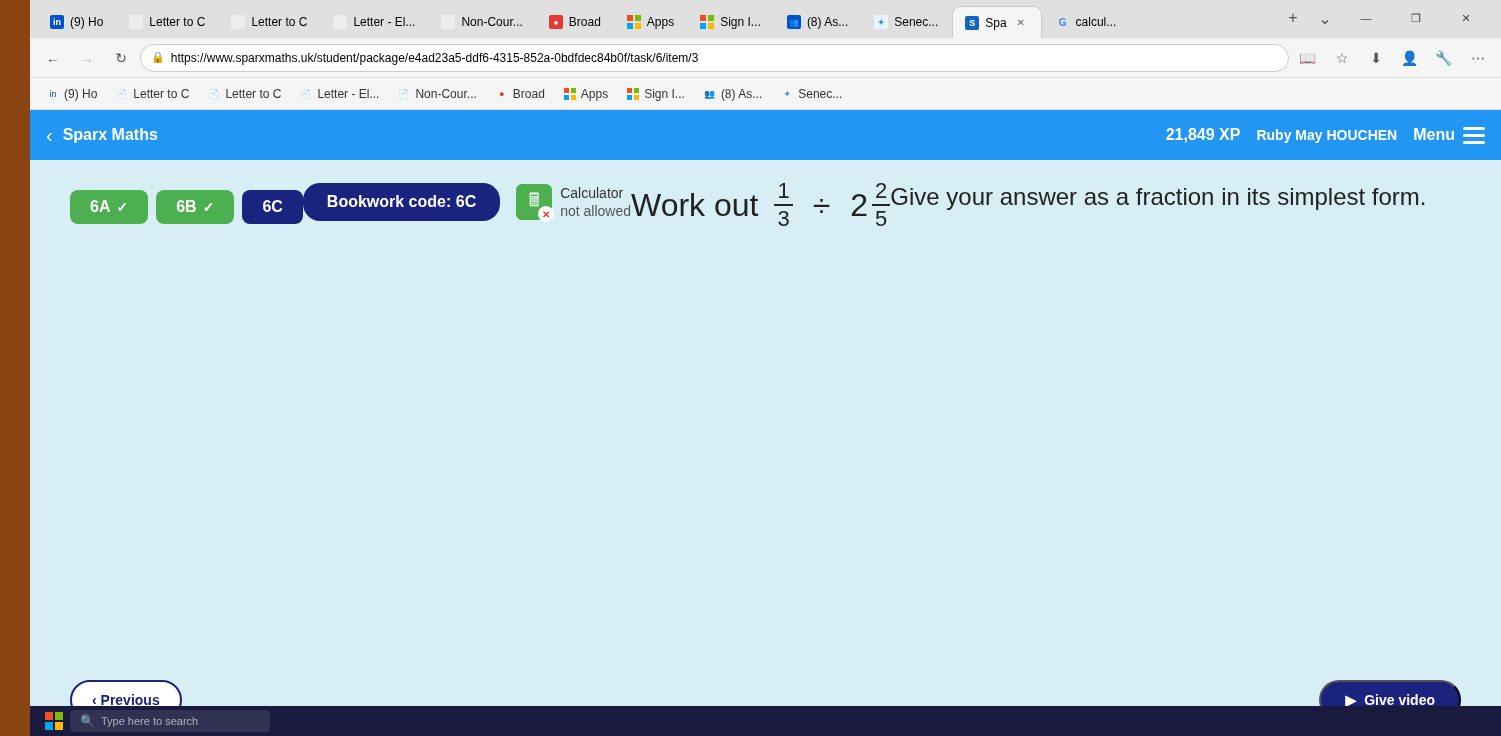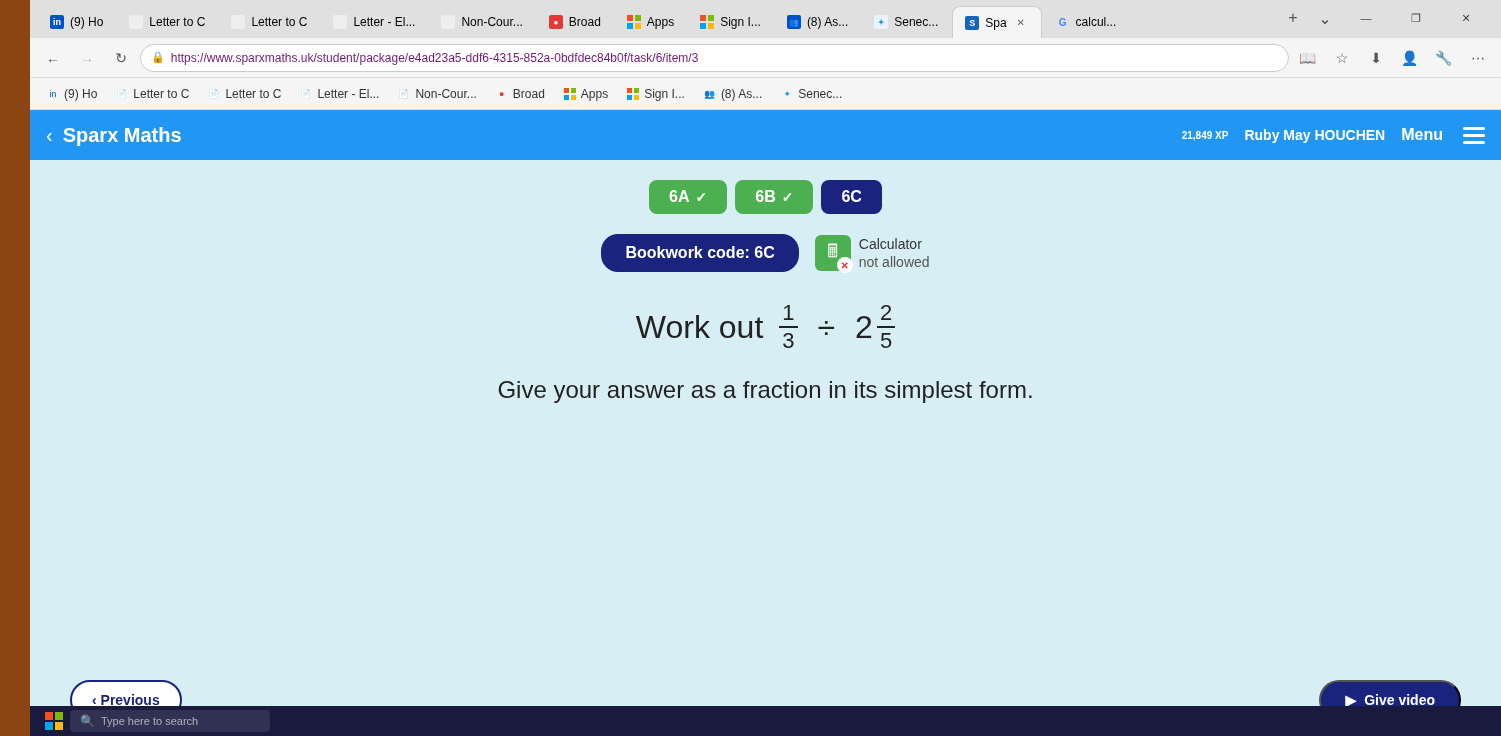--- a/index.html
+++ b/index.html
@@ -123,21 +123,21 @@
       font-size: 12px;
       color: #333;
     }
     .address-bar-icon {
       font-size: 11px;
       color: #666;
     }
     .address-text {
       flex: 1;
       font-size: 12px;
-      color: #701a75;
+      color: #000000;
     }
 
     .nav-bar-right {
       display: flex;
       align-items: center;
       gap: 4px;
     }
 
     
     .bookmarks-bar {
@@ -194,66 +194,66 @@
       align-items: center;
       gap: 10px;
       color: white;
     }
     .sparx-back-btn {
       color: white;
       font-size: 20px;
       cursor: pointer;
     }
     .sparx-logo-text {
-      font-size: 20px;
+      font-size: 16px;
       font-weight: bold;
       color: white;
     }
     .sparx-header-right {
       display: flex;
       align-items: center;
       gap: 16px;
       color: white;
     }
     .sparx-xp {
-      font-size: 10px;
+      font-size: 16px;
       font-weight: 600;
       color: white;
     }
     .sparx-username {
       font-size: 14px;
       font-weight: 600;
       color: white;
     }
     .sparx-menu {
       font-size: 16px;
       font-weight: bold;
       color: white;
       cursor: pointer;
       display: flex;
       align-items: center;
-      gap: 20px;
+      gap: 8px;
     }
     .hamburger-icon {
       display: flex;
       flex-direction: column;
       gap: 4px;
     }
     .hamburger-line {
       width: 22px;
       height: 3px;
       background: white;
       border-radius: 2px;
     }
 
     
     .sparx-content {
       padding: 20px 40px;
       display: flex;
-      flex-direction: column;
+      flex-direction: row;
       align-items: center;
     }
 
     
     .task-tabs {
       display: flex;
       align-items: center;
       gap: 8px;
       margin-bottom: 20px;
     }

